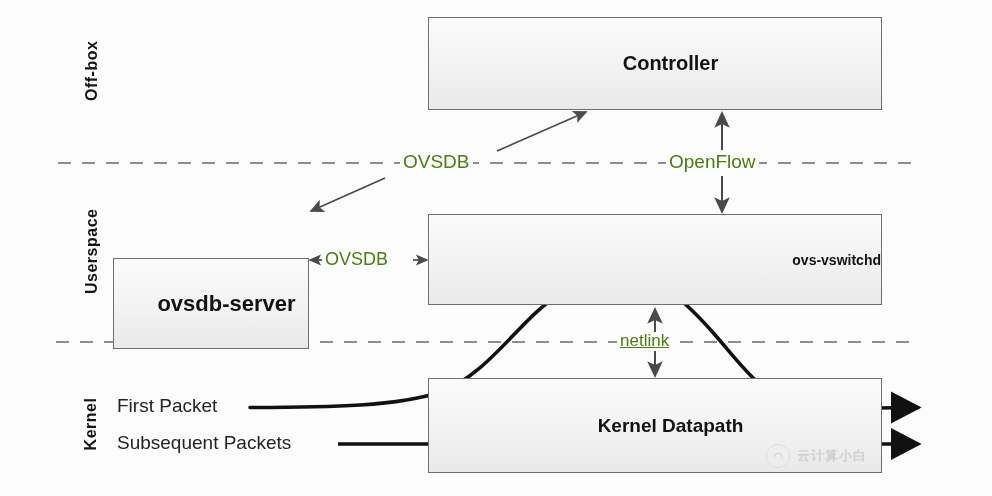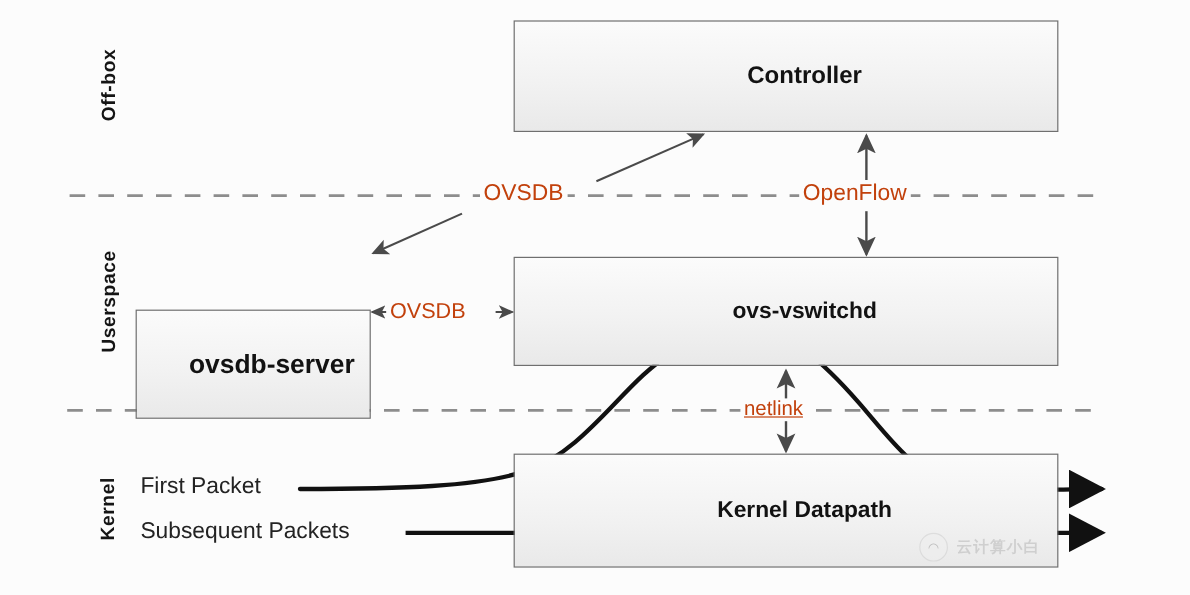--- a/index.html
+++ b/index.html
@@ -28,27 +28,27 @@
   .nodebox{
     position:absolute;
     border:1px solid #6f6f6f;
     background:linear-gradient(180deg,#fbfbfb 0%,#f2f2f2 55%,#e9e9e9 100%);
     box-sizing:border-box;
     display:flex;align-items:center;justify-content:center;
     font-weight:bold;color:#121212;padding-left:31px;
   }
   #box-controller{left:428px;top:17px;width:454px;height:93px;font-size:20px;}
   #box-ovsdb-server{left:113px;top:214px;width:196px;height:91px;font-size:22px;margin-top:44px;}
-  #box-ovs-vswitchd{left:428px;top:214px;width:454px;height:91px;font-size:19px;}
+  #box-ovs-vswitchd{left:428px;top:214px;width:454px;height:91px;font-size:14px;justify-content:flex-end;}
   #box-kernel-datapath{left:428px;top:378px;width:454px;height:95px;font-size:19px;}
 
   .edgelabel{
     position:absolute;
     font-size:19px;
-    color:#c2410c;
+    color:#4d7c0f;
     background:#fcfcfc;
     padding:0 3px;
     white-space:nowrap;
     line-height:1;
   }
   #lbl-ovsdb-diag{left:400px;top:152px;}
   #lbl-openflow{left:666px;top:152px;}
   #lbl-ovsdb-inline{left:322px;top:250px;font-size:18px;}
   #lbl-netlink{left:617px;top:332px;font-size:17px;text-decoration:underline;}
 

